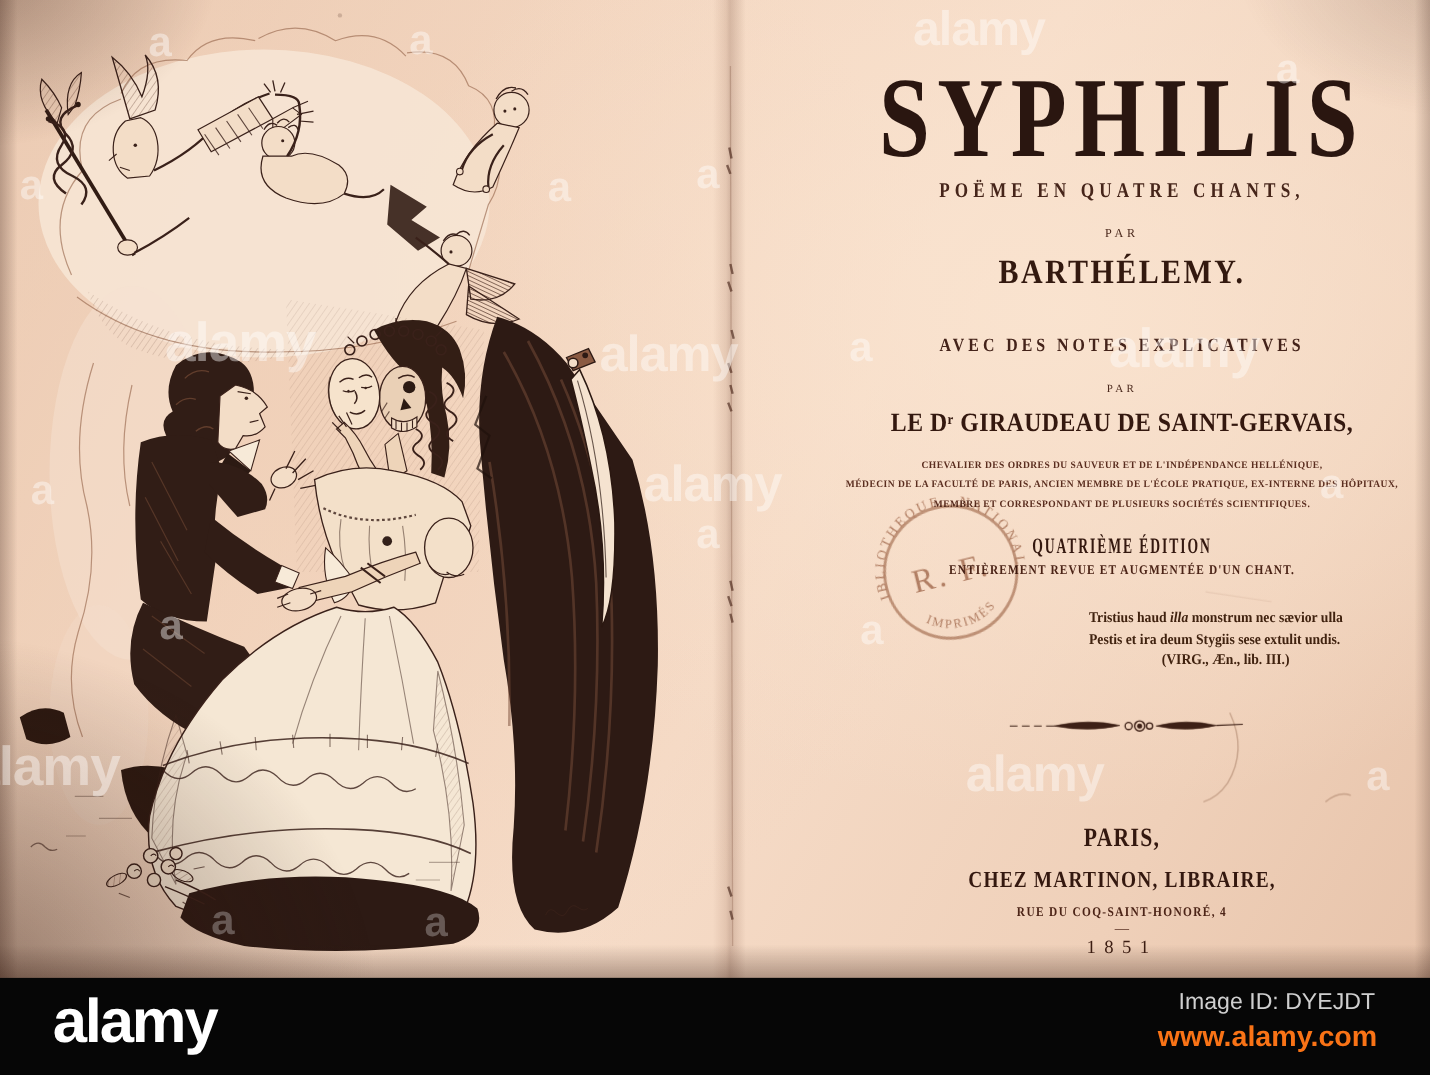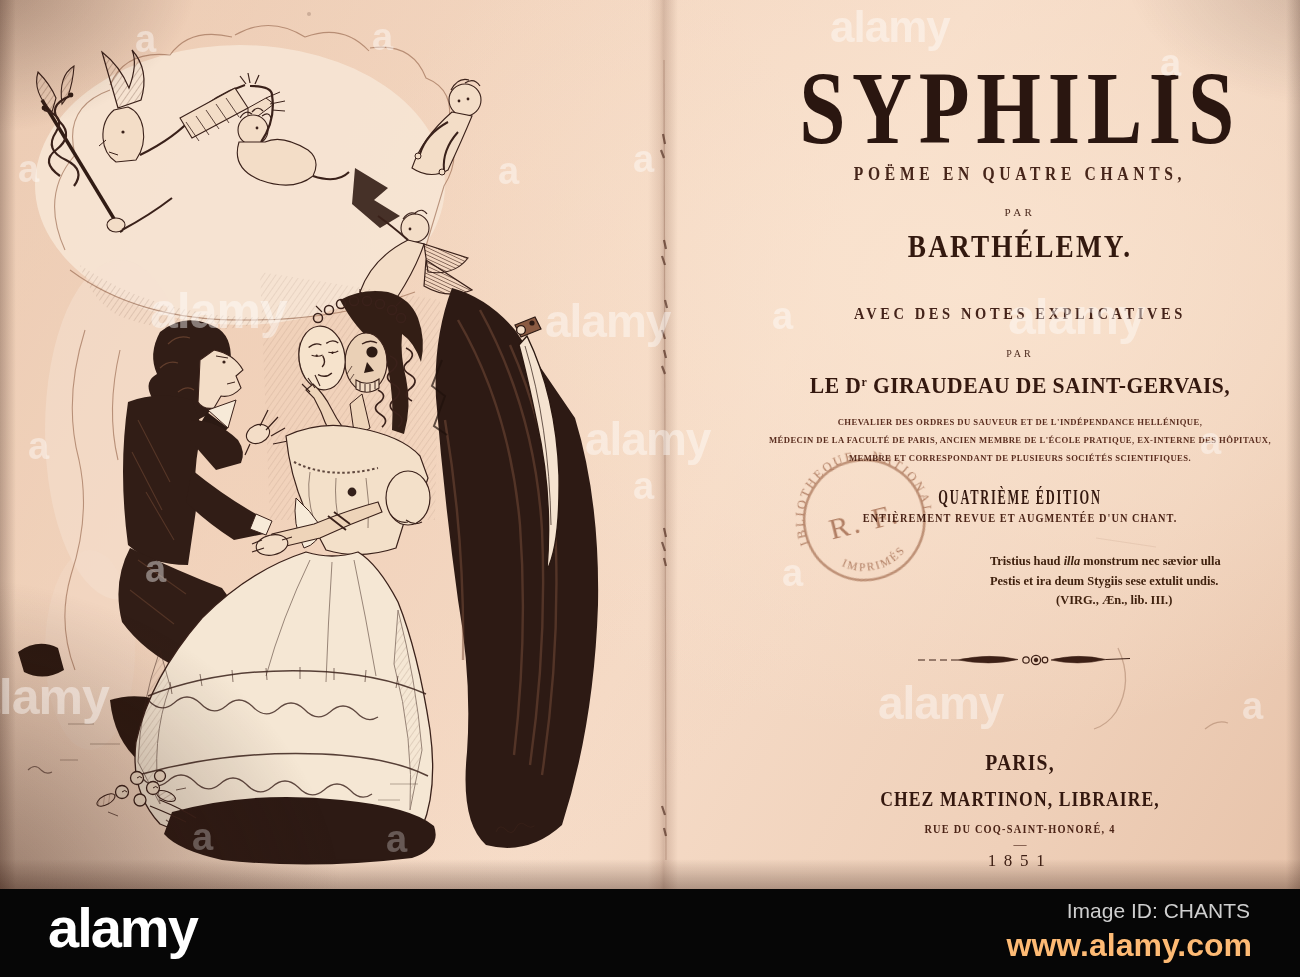--- a/index.html
+++ b/index.html
@@ -61,22 +61,22 @@
   .wm{position:absolute;color:rgba(255,255,255,.42);font-family:"Liberation Sans",sans-serif;
       font-weight:bold;pointer-events:none;letter-spacing:-1px;}
   .wm-word{font-size:50px;} .wm-a{font-size:38px;}
   .wm-dim{color:rgba(255,255,255,.28);}
   
   .footer{position:absolute;left:0;top:889px;width:1300px;height:88px;background:#060606;}
   .f-logo{position:absolute;left:48px;top:6px;color:#fff;font-family:"Liberation Sans",sans-serif;
       font-weight:bold;font-size:56px;letter-spacing:-2px;}
   .f-id{position:absolute;right:50px;top:10px;color:#cfcfcf;font-family:"Liberation Sans",sans-serif;
       font-size:21px;}
-  .f-url{position:absolute;right:48px;top:38px;color:#fdba74;font-family:"Liberation Sans",sans-serif;
-      font-weight:bold;font-size:32px;}
+  .f-url{position:absolute;right:48px;top:38px;color:#f97316;font-family:"Liberation Sans",sans-serif;
+      font-weight:bold;font-size:26px;}
 </style>
 </head>
 <body>
 
 <div class="frame">
   <div class="paper"></div>
 
   <svg class="plate" viewBox="0 0 630 889">
     <defs>
       <pattern id="ht" width="5" height="5" patternUnits="userSpaceOnUse" patternTransform="rotate(35)">
@@ -385,16 +385,16 @@
     <span class="wm wm-a" style="left:782px;top:552px">a</span>
     <span class="wm wm-word" style="left:-28px;top:668px">alamy</span>
     <span class="wm wm-word" style="left:878px;top:676px;font-size:46px">alamy</span>
     <span class="wm wm-a" style="left:1242px;top:685px">a</span>
     <span class="wm wm-a wm-dim" style="left:192px;top:816px">a</span>
     <span class="wm wm-a wm-dim" style="left:386px;top:818px">a</span>
   </div>
 
   <div class="footer">
     <span class="f-logo">alamy</span>
-    <span class="f-id">Image ID: CHANTS</span>
+    <span class="f-id">Image ID: DYEJDT</span>
     <span class="f-url">www.alamy.com</span>
   </div>
 </div>
 
 </body></html>

